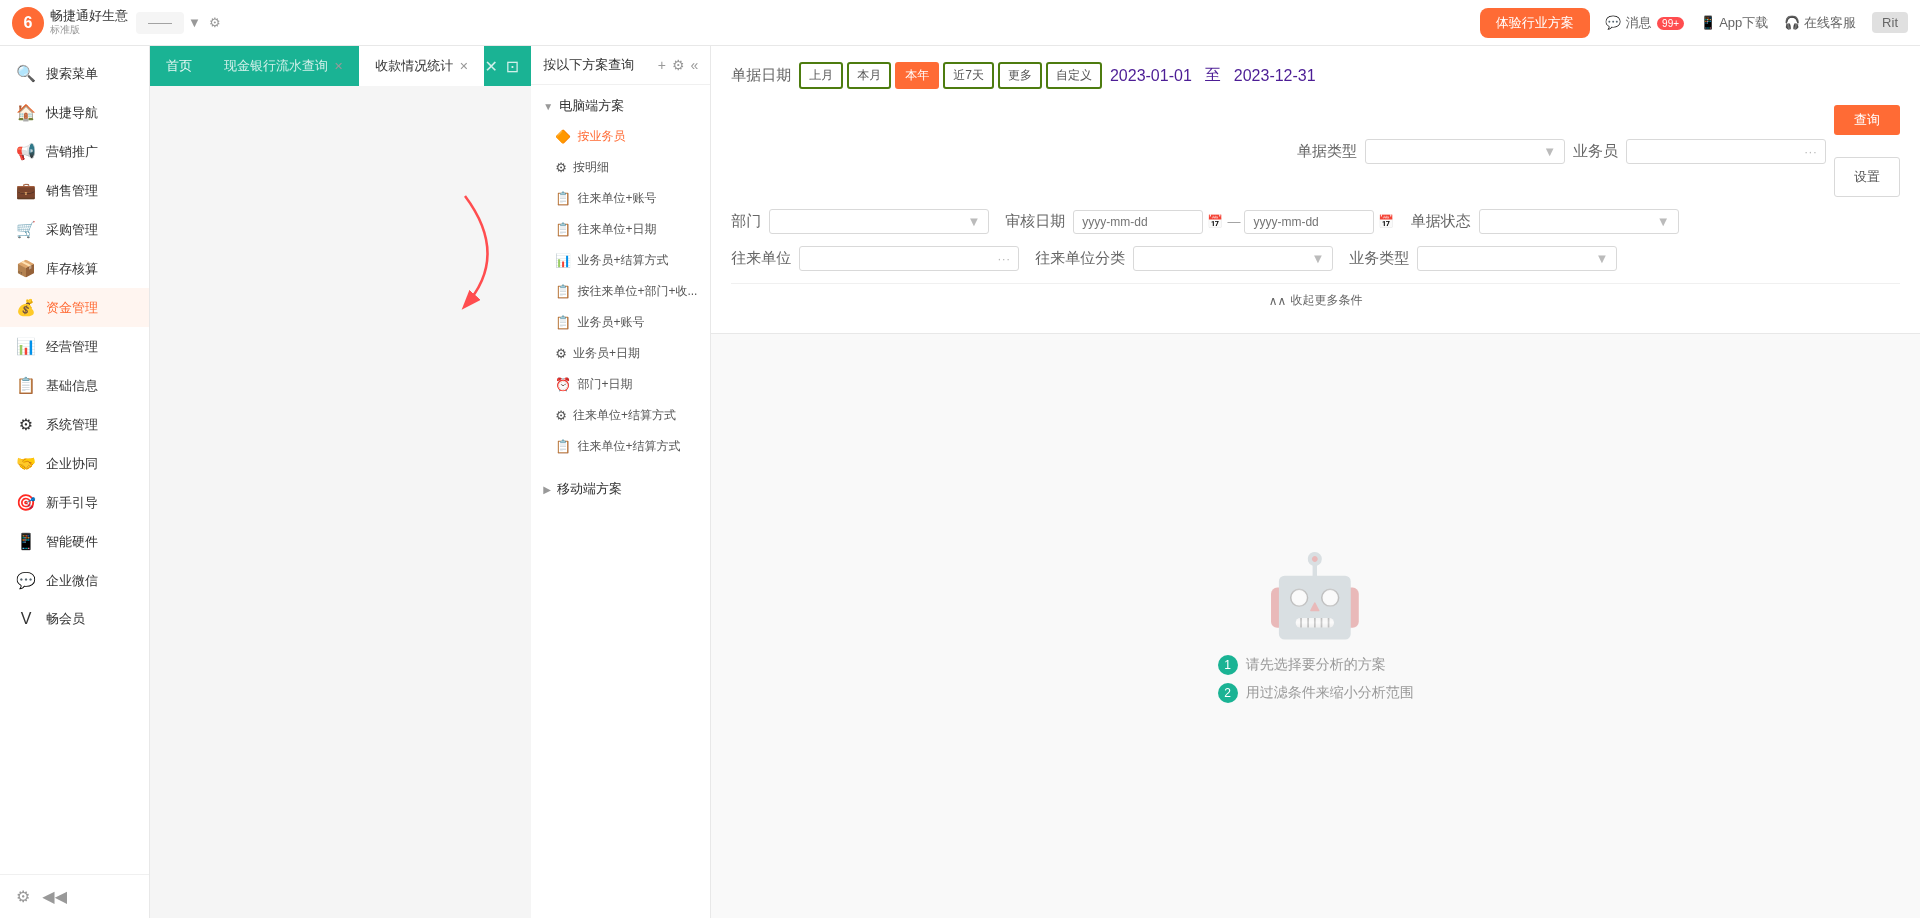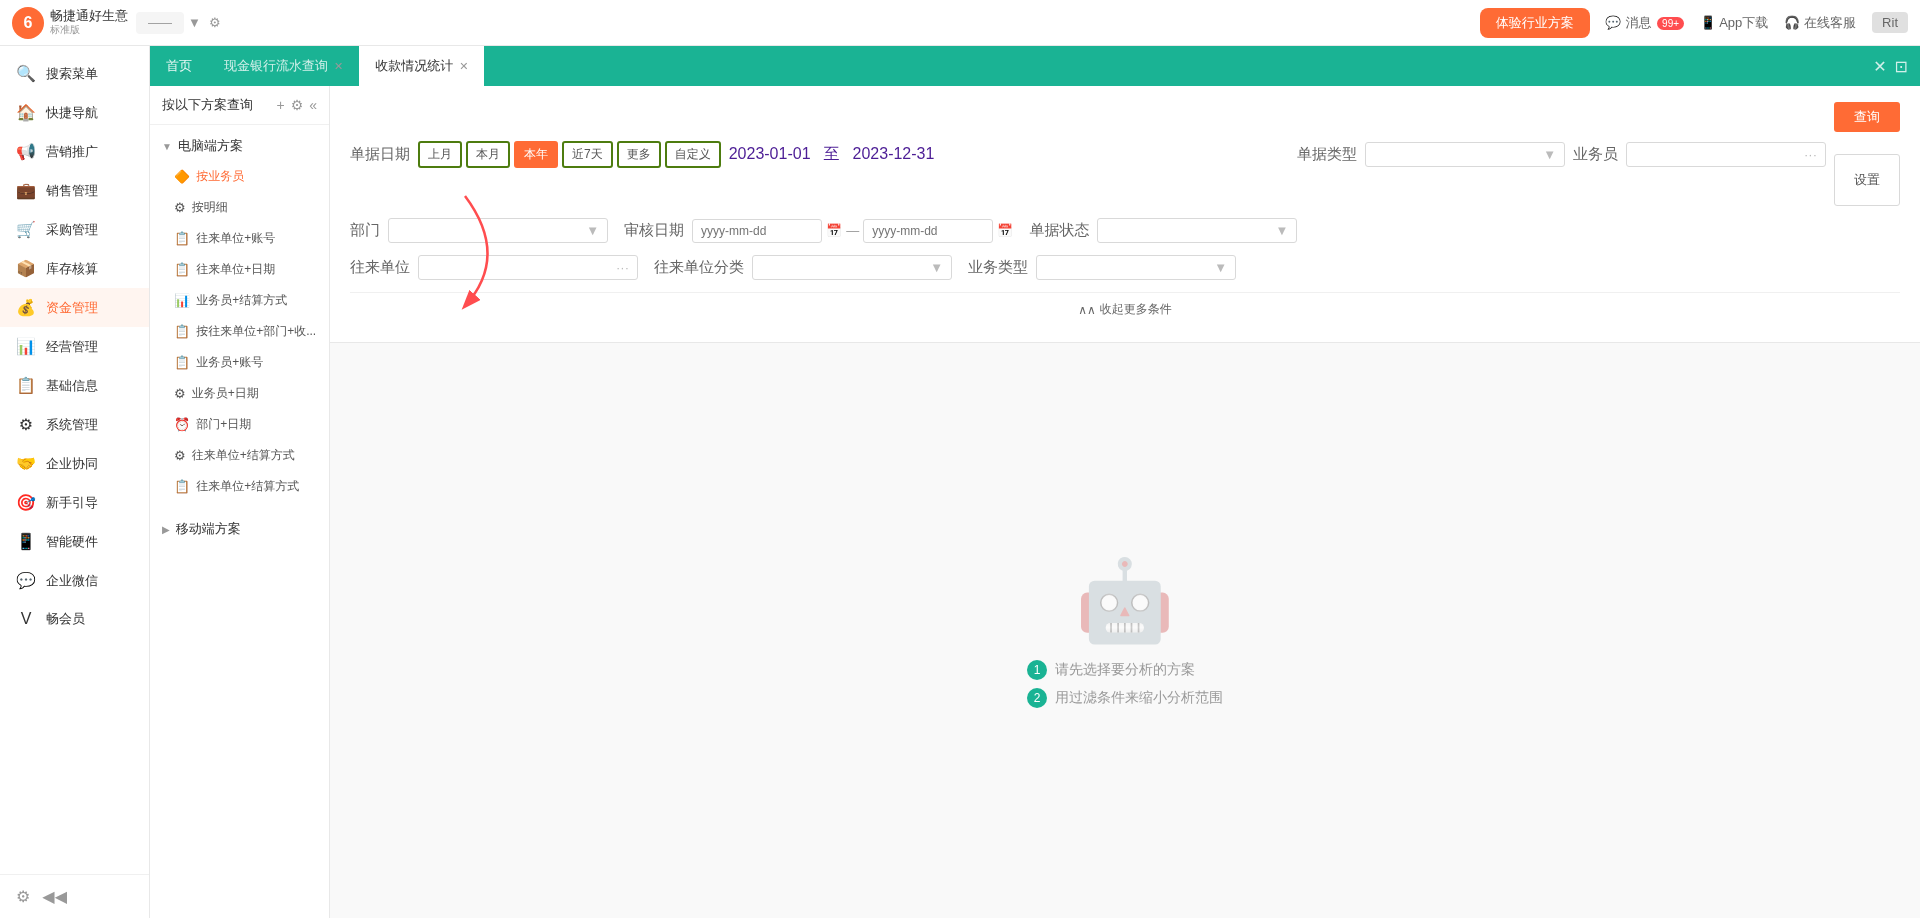--- a/index.html
+++ b/index.html
@@ -151,21 +151,21 @@
     .select-field .placeholder { color: #bbb; }
     .dropdown-icon { color: #bbb; }
     .date-input-group { display: flex; align-items: center; gap: 4px; }
     .date-input {
       border: 1px solid #d9d9d9; border-radius: 3px; padding: 4px 8px;
       width: 130px; color: #bbb; font-size: 12px; background: #fff;
     }
     .date-sep { color: #999; }
     .cal-icon { color: #bbb; cursor: pointer; }
     .query-btn { background: #ff6b35; color: white; border: none; padding: 6px 20px; border-radius: 3px; cursor: pointer; font-size: 13px; }
-    .set-btn { border: 1px solid #d9d9d9; background: #fff; color: #555; padding: 16px 16px; border-radius: 3px; cursor: pointer; font-size: 13px; }
+    .set-btn { border: 1px solid #d9d9d9; background: #fff; color: #555; padding: 10px 16px; border-radius: 3px; cursor: pointer; font-size: 13px; }
     .collapse-bar {
       text-align: center; padding: 8px; color: #666; cursor: pointer;
       font-size: 12px; border-top: 1px solid #f0f0f0;
       display: flex; align-items: center; justify-content: center; gap: 4px;
     }
 
     
     .empty-area {
       flex: 1; display: flex; flex-direction: column; align-items: center; justify-content: center;
       background: #f9f9f9; gap: 12px;
@@ -193,21 +193,21 @@
     }
 
     
     .arrow-overlay {
       position: absolute;
       top: 0; left: 0;
       pointer-events: none;
       z-index: 200;
     }
 
-    .main-wrapper { position: relative; flex: 1; display: flex; flex-direction: column; overflow: hidden; justify-content: space-between; }
+    .main-wrapper { position: relative; flex: 1; display: flex; flex-direction: row; overflow: hidden; justify-content: space-between; }
   </style>
 </head>
 <body>
 
 <div style="display:flex; flex-direction:column; height:100vh; overflow:hidden;">
 
   <div class="top-bar">
     <div class="top-bar-left">
       <div class="top-bar-logo">
         <div class="logo-icon">

